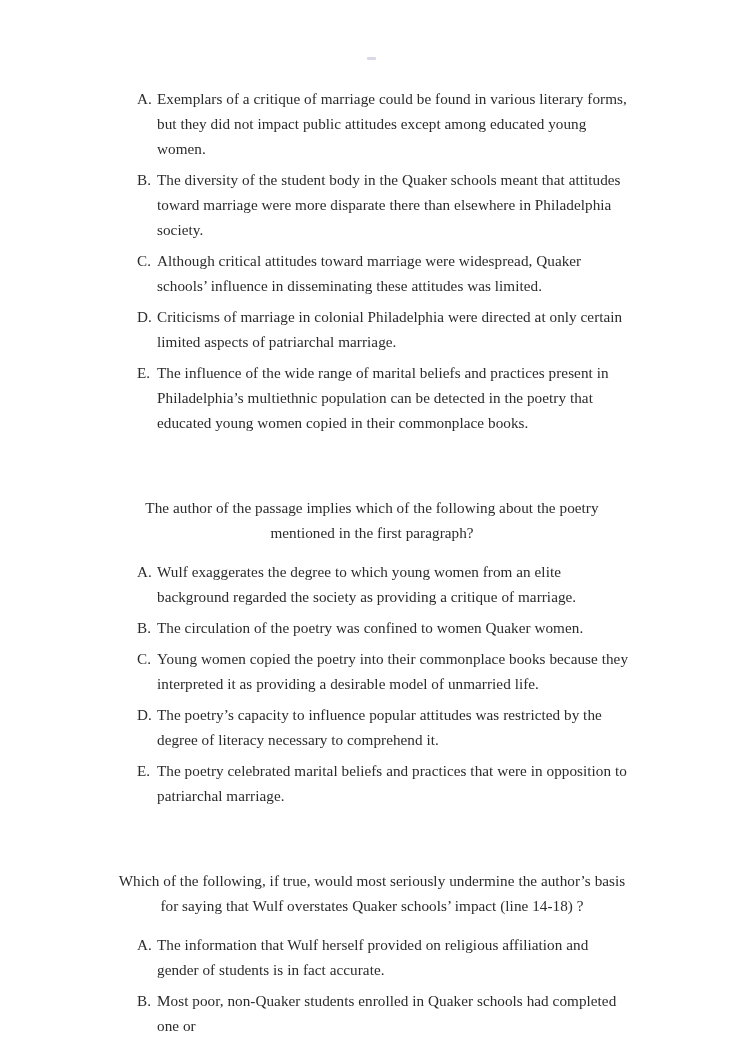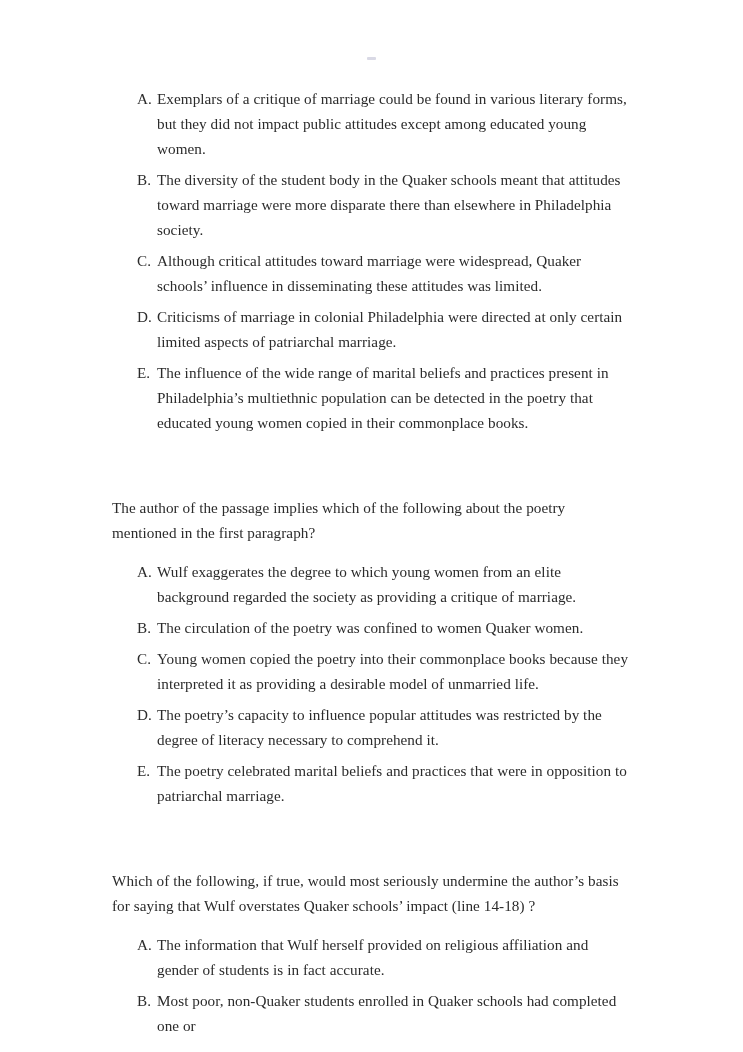--- a/index.html
+++ b/index.html
@@ -49,21 +49,22 @@
     font-size: 15.2px;
     line-height: 25px;
     letter-spacing: 0.1px;
     margin-bottom: 0px;
   }
 
   .q-stem {
     font-size: 15.2px;
     line-height: 25px;
     letter-spacing: 0.05px;
-    margin: 0;
+    margin: 6px;
+    text-align: center;
   }
 
   .options {
     margin: 0;
     padding: 0;
     list-style: none;
     margin-top: 14px;
   }
 
   .option {

